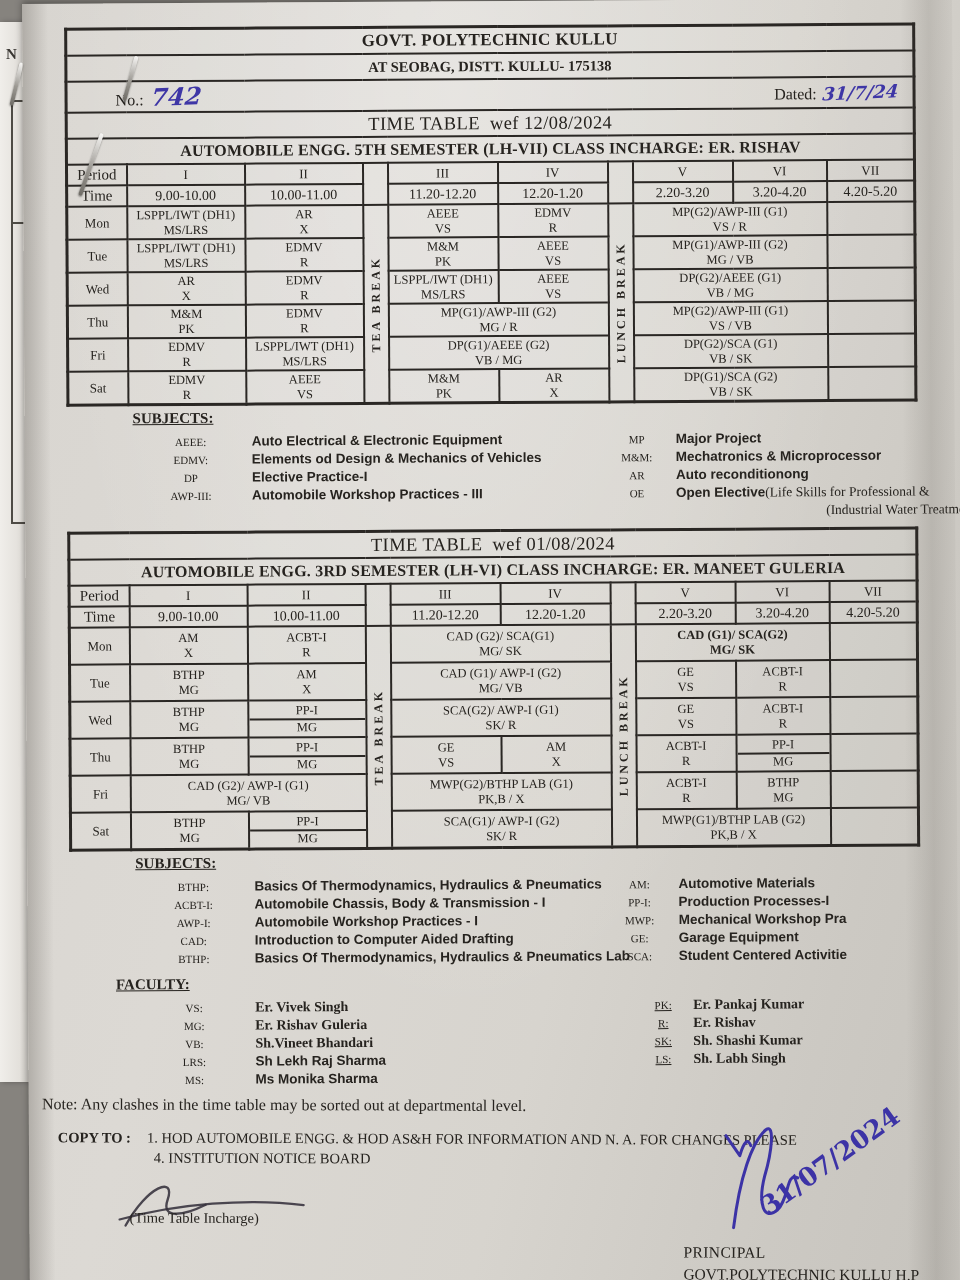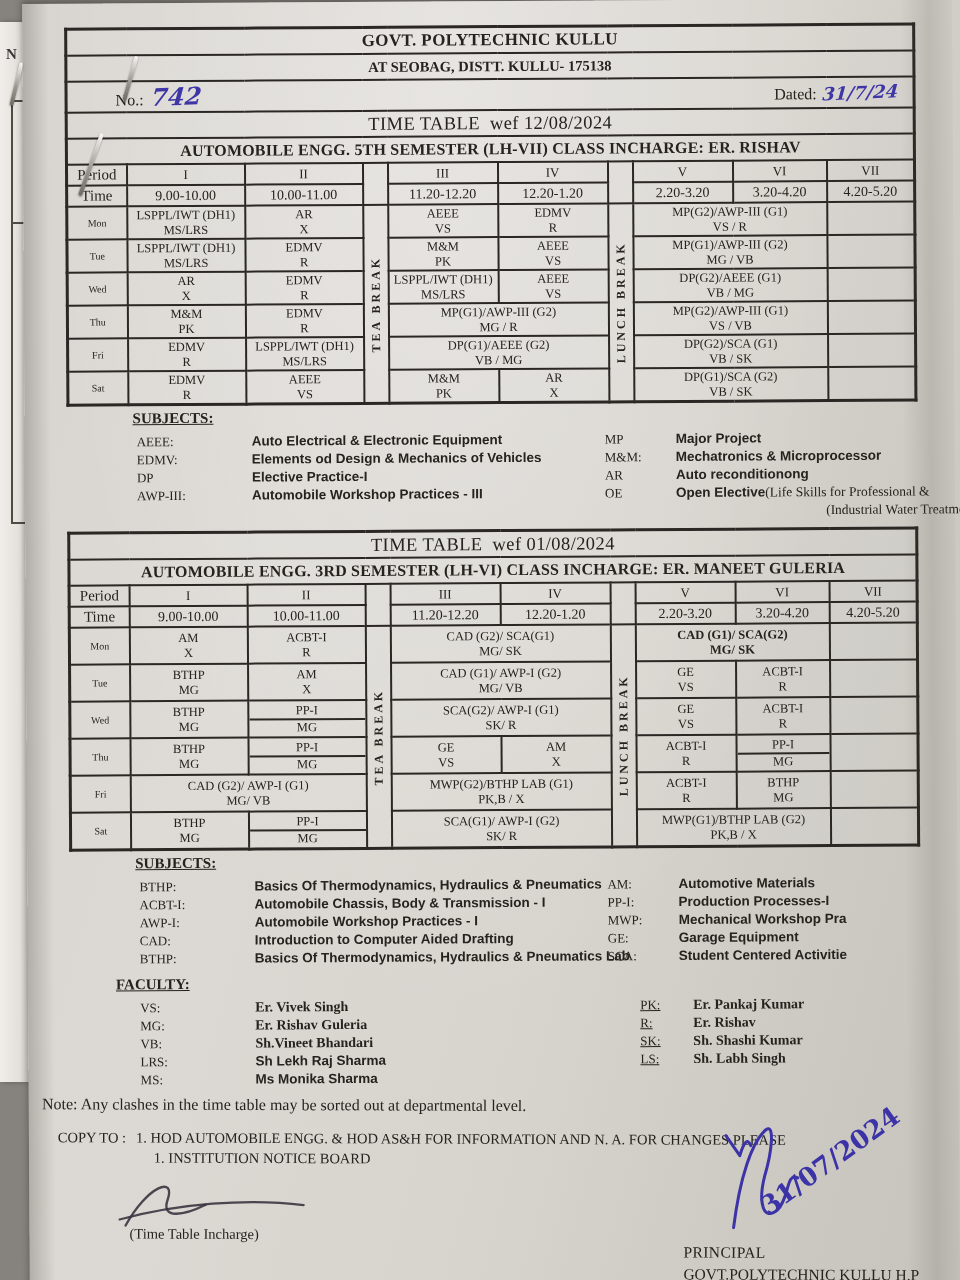--- a/index.html
+++ b/index.html
@@ -57,55 +57,55 @@
   .hand{font-family:"DejaVu Serif",serif;font-style:italic;font-weight:600;color:#3e36a6;
     display:inline-block;transform:skewX(-7deg) rotate(-2deg);}
   .hand-no{font-size:24px;margin-left:8px;}
   .hand-dated{font-size:18px;margin-left:6px;}
 
   td.lbl{font-size:15px;height:19px;}
   td.pcell{font-size:13px;height:19px;}
   td.tcell{font-size:14px;height:19px;}
   tr.rowd1 td{height:31px;}
   tr.rowd2 td{height:35px;}
-  td.day{font-size:10px;}
+  td.day{font-size:13px;}
   .ct,.cb{line-height:15px;font-size:12.5px;}
   td.dcell.bold .ct, td.dcell.bold .cb{font-weight:700;}
   td.dcell.split .cb{border-top:2px solid #2a2724;}
   td.bcol{padding:0;}
   .vtext{writing-mode:vertical-rl;transform:rotate(180deg);font-weight:700;font-size:12px;
     letter-spacing:3px;margin:0 auto;line-height:1;color:#26231f;}
 
   
   .legend{display:flex;margin:6px 0 8px 70px;}
   .legend .colL{width:468px;}
   .legend .colR{flex:1;}
   .s-head{font-size:15px;font-weight:600;text-decoration:underline;margin:4px 0 2px 66px;}
   .s-item{display:flex;line-height:18px;align-items:baseline;}
-  .s-abbr{width:108px;text-align:left;margin-right:7px;font-size:13px;flex:none;}
+  .s-abbr{width:108px;text-align:center;margin-right:7px;font-size:11px;flex:none;}
   .colR .s-abbr{width:64px;}
   .s-name{font-family:"Liberation Sans",sans-serif;font-weight:700;font-size:13.5px;white-space:nowrap;}
   .s-plain{font-size:13.5px;white-space:nowrap;}
   .s-item.indent{margin-left:150px;}
 
   .fac-wrap .s-name{font-family:"Liberation Serif",serif;font-size:14px;}
   .fac-wrap .colL .s-item:nth-child(n+4) .s-name{font-family:"Liberation Sans",sans-serif;font-size:13.5px;}
   .fac-wrap .colL{width:500px;}
   .fac-wrap .colR .s-abbr{width:46px;text-decoration:underline;}
   .f-head{margin-left:46px;}
 
   
   .footer{position:relative;height:280px;margin-top:10px;transform:rotate(.55deg);}
   .note{position:absolute;left:-30px;top:0;font-size:16px;}
   .copy{position:absolute;left:-14px;top:34px;font-size:14.5px;display:flex;}
-  .copy-label{margin-right:10px;}
+  .copy-label{margin-right:16px;font-weight:bold;}
   .copy2{position:absolute;left:82px;top:54px;font-size:14.5px;}
   .sig-left{position:absolute;left:44px;top:78px;width:240px;height:90px;}
   .sig-left svg{position:absolute;left:0;top:0;}
-  .incharge{position:absolute;left:14px;top:52px;font-size:14.5px;}
+  .incharge{position:absolute;left:14px;top:36px;font-size:14.5px;}
   .sig-right{position:absolute;left:576px;top:18px;width:380px;height:230px;}
   .sig-right svg{position:absolute;left:70px;top:0;}
   .sign-date{position:absolute;left:116px;top:78px;font-size:26px;font-weight:600;color:#3c33a6;
     font-family:"DejaVu Serif",serif;transform:rotate(-36deg);transform-origin:left center;white-space:pre;}
   .principal1{position:absolute;left:36px;top:128px;font-size:15.5px;letter-spacing:.4px;}
   .principal2{position:absolute;left:36px;top:150px;font-size:15.5px;white-space:nowrap;}
 </style>
 </head>
 <body>
 
@@ -685,21 +685,21 @@
             </div>
           </div>
       </div>
 
       <div class="footer">
         <div class="note">Note: Any clashes in the time table may be sorted out at departmental level.</div>
         <div class="copy">
           <span class="copy-label">COPY TO :</span>
           <span>1. HOD AUTOMOBILE ENGG. &amp; HOD AS&amp;H FOR INFORMATION AND N. A. FOR CHANGES PLEASE</span>
         </div>
-        <div class="copy2">1. INSTITUTION NOTICE BOARD</div>
+        <div class="copy2">4. INSTITUTION NOTICE BOARD</div>
 
         <div class="sig-left">
           <svg width="200" height="62" viewBox="0 0 200 62">
             <path d="M10,52 C32,12 60,2 52,26 C45,46 68,42 90,31" stroke="#35313c" stroke-width="2.4" fill="none" stroke-linecap="round" opacity="0.88"></path>
             <path d="M4,46 C62,30 132,24 188,31" stroke="#35313c" stroke-width="2.2" fill="none" stroke-linecap="round" opacity="0.88"></path>
           </svg>
           <div class="incharge">(Time Table Incharge)</div>
         </div>
 
         <div class="sig-right">

